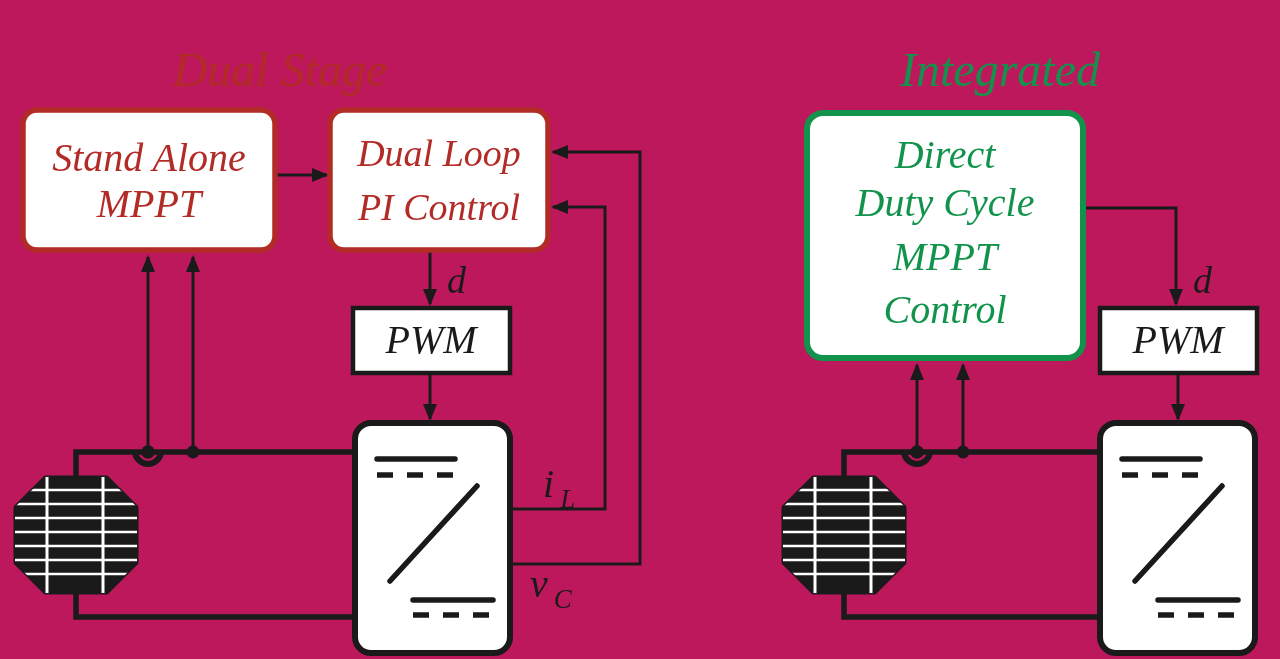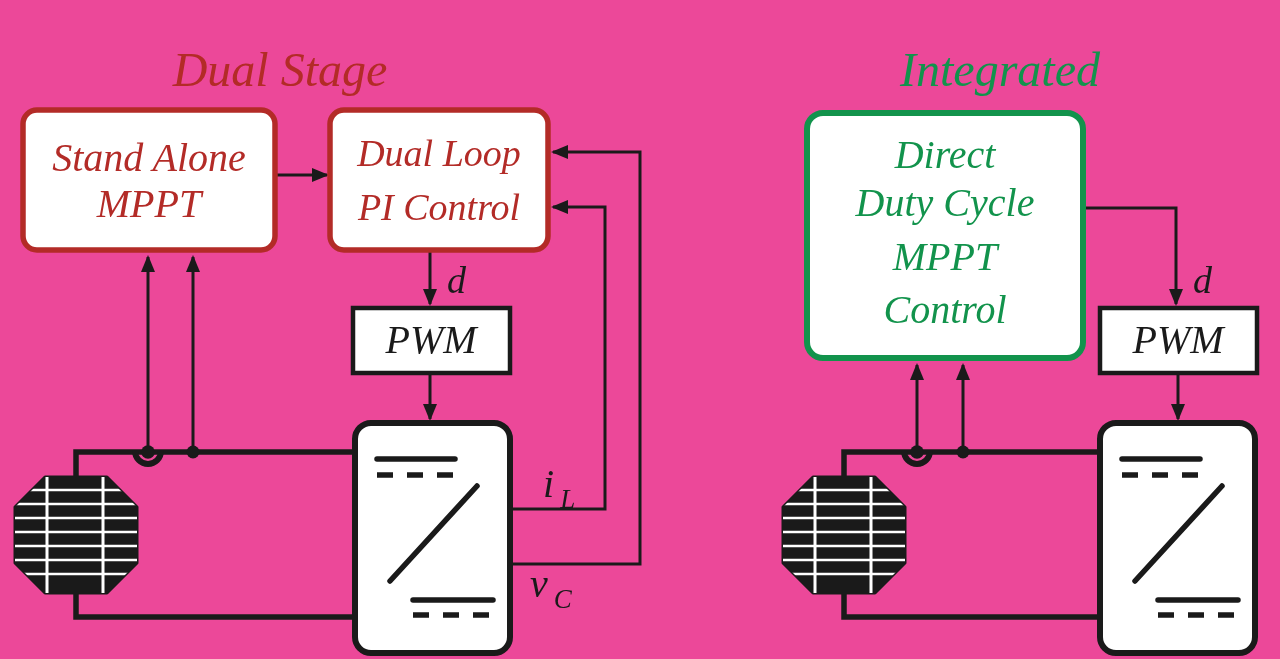--- a/index.html
+++ b/index.html
@@ -1,16 +1,16 @@
 <!DOCTYPE html>
 <html><head>
 <meta charset="utf-8">
 <style>
   html,body{margin:0;padding:0;background:#ffffff;}
-  .stage{width:1280px;height:659px;position:relative;background:#ec4899;overflow:hidden;}
+  .stage{width:1280px;height:659px;position:relative;background:#be185d;overflow:hidden;}
   svg{display:block;}
   .t{font-family:"Liberation Serif","DejaVu Serif",serif;font-style:italic;}
   .title{font-size:48px;}
   .boxtxt{font-size:40px;}
   .boxtxt-sm{font-size:38px;}
   .pwm{font-size:40px;fill:#1a1a1a;}
   .dlab{font-size:38px;fill:#1a1a1a;}
   .siglab{font-size:40px;fill:#1a1a1a;}
   .sigsub{font-size:27px;fill:#1a1a1a;}
   .wire{stroke:#1a1a1a;stroke-width:5.5;fill:none;}

